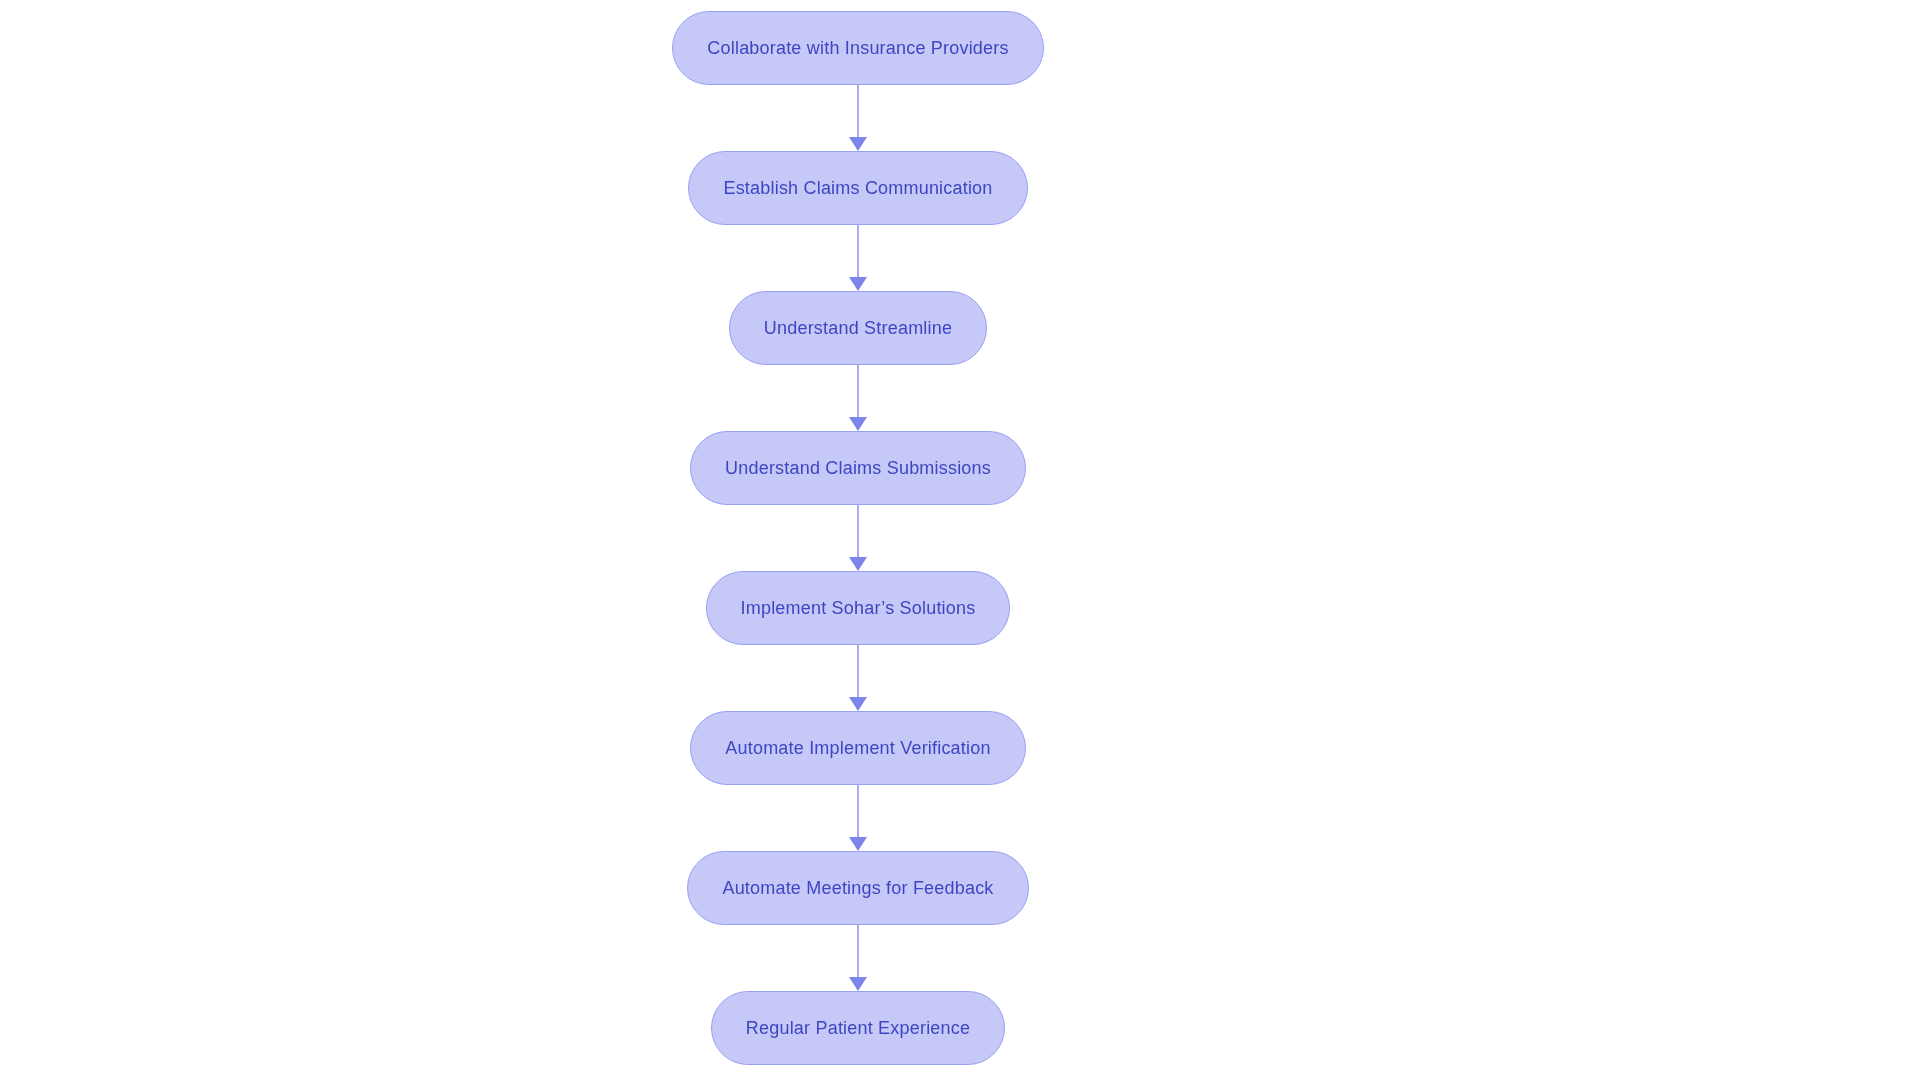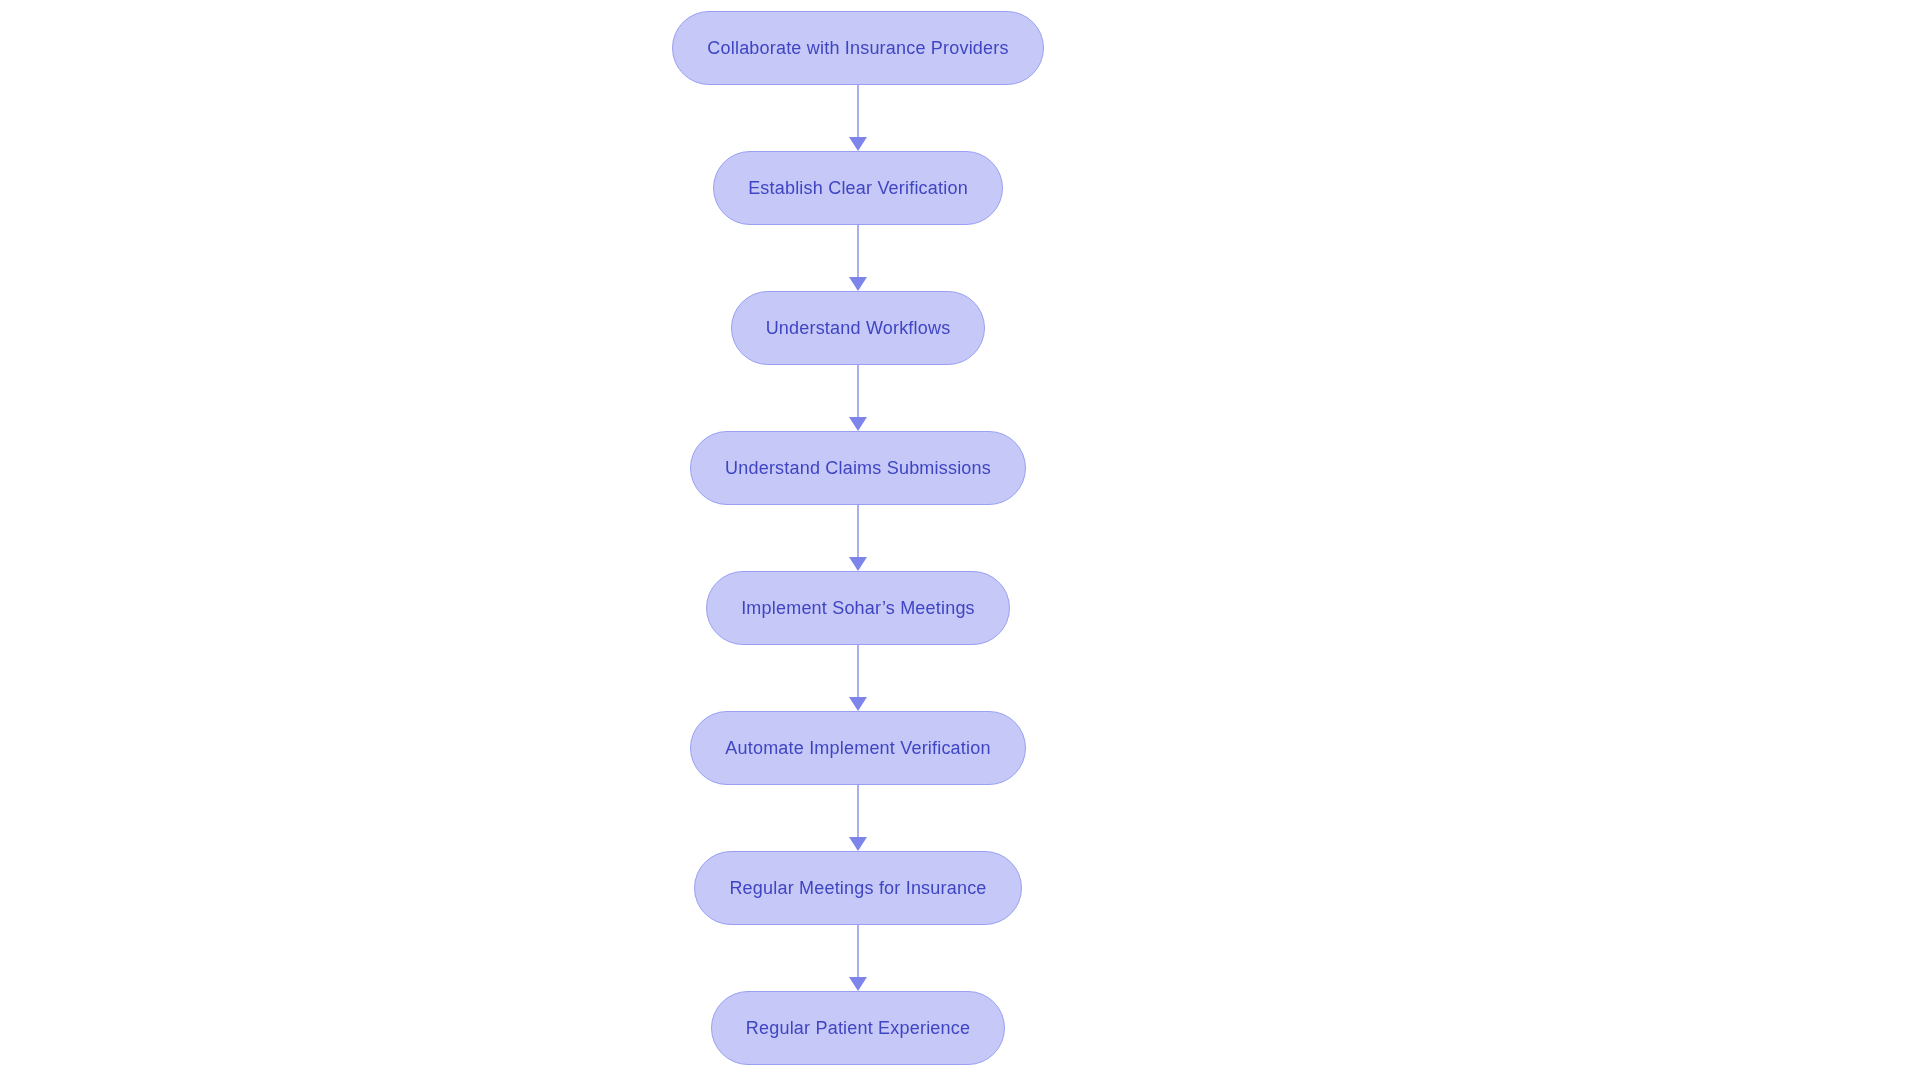--- a/index.html
+++ b/index.html
@@ -70,66 +70,66 @@
     <div class="node">
       <span>Collaborate with Insurance Providers</span>
     </div>
 
     <div class="connector">
       <div class="line"></div>
       <div class="head"></div>
     </div>
 
     <div class="node">
-      <span>Establish Clear Verification</span>
+      <span>Establish Claims Communication</span>
     </div>
 
     <div class="connector">
       <div class="line"></div>
       <div class="head"></div>
     </div>
 
     <div class="node">
-      <span>Understand Workflows</span>
+      <span>Understand Streamline</span>
     </div>
 
     <div class="connector">
       <div class="line"></div>
       <div class="head"></div>
     </div>
 
     <div class="node">
       <span>Understand Claims Submissions</span>
     </div>
 
     <div class="connector">
       <div class="line"></div>
       <div class="head"></div>
     </div>
 
     <div class="node">
-      <span>Implement Sohar’s Meetings</span>
+      <span>Implement Sohar’s Solutions</span>
     </div>
 
     <div class="connector">
       <div class="line"></div>
       <div class="head"></div>
     </div>
 
     <div class="node">
       <span>Automate Implement Verification</span>
     </div>
 
     <div class="connector">
       <div class="line"></div>
       <div class="head"></div>
     </div>
 
     <div class="node">
-      <span>Regular Meetings for Insurance</span>
+      <span>Automate Meetings for Feedback</span>
     </div>
 
     <div class="connector">
       <div class="line"></div>
       <div class="head"></div>
     </div>
 
     <div class="node">
       <span>Regular Patient Experience</span>
     </div>

